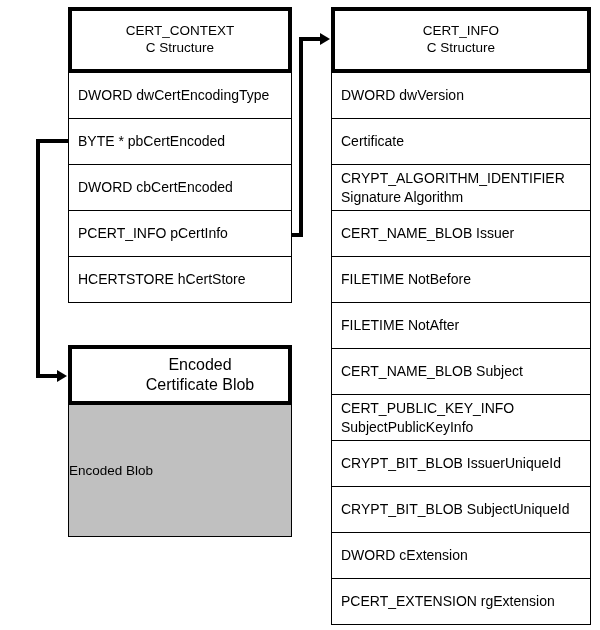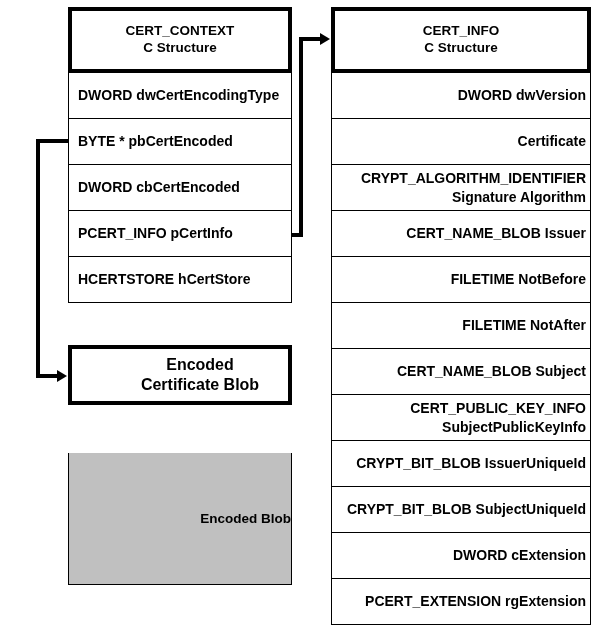--- a/index.html
+++ b/index.html
@@ -11,21 +11,20 @@
     width: 600px;
     height: 630px;
     font-family: "Liberation Sans", sans-serif;
     color: #000000;
     overflow: hidden;
   }
   #canvas {
     position: relative;
     width: 556px;
     height: 630px;
-    font-weight: bold;
   }
 
   
   .struct-box {
     position: absolute;
     box-sizing: border-box;
   }
   .struct-header {
     box-sizing: border-box;
     border: 4px solid #000000;
@@ -67,21 +66,21 @@
   #cert-context .struct-row { height: 46px; }
 
   
   #cert-info {
     left: 331px;
     top: 7px;
     width: 260px;
     border-radius: 9px;
   }
   #cert-info .struct-header { height: 66px; }
-  #cert-info .struct-row { height: 46px; align-items: flex-end; }
+  #cert-info .struct-row { height: 46px; }
 
   
   #encoded-blob {
     left: 68px;
     top: 345px;
     width: 224px;
   }
   #encoded-blob .struct-header {
     height: 60px;
     font-size: 16px;
@@ -89,23 +88,22 @@
     padding-left: 40px;
   }
   #blob-body {
     box-sizing: border-box;
     height: 132px;
     border: 1px solid #000000;
     border-top: none;
     background: #c0c0c0;
     display: flex;
     align-items: center;
-    justify-content: flex-end;
+    justify-content: flex-start;
     font-size: 13.5px;
-    margin-top: 48px;
   }
 
   
   .conn {
     position: absolute;
     background: #000000;
   }
   .arrow-right {
     position: absolute;
     width: 0;

